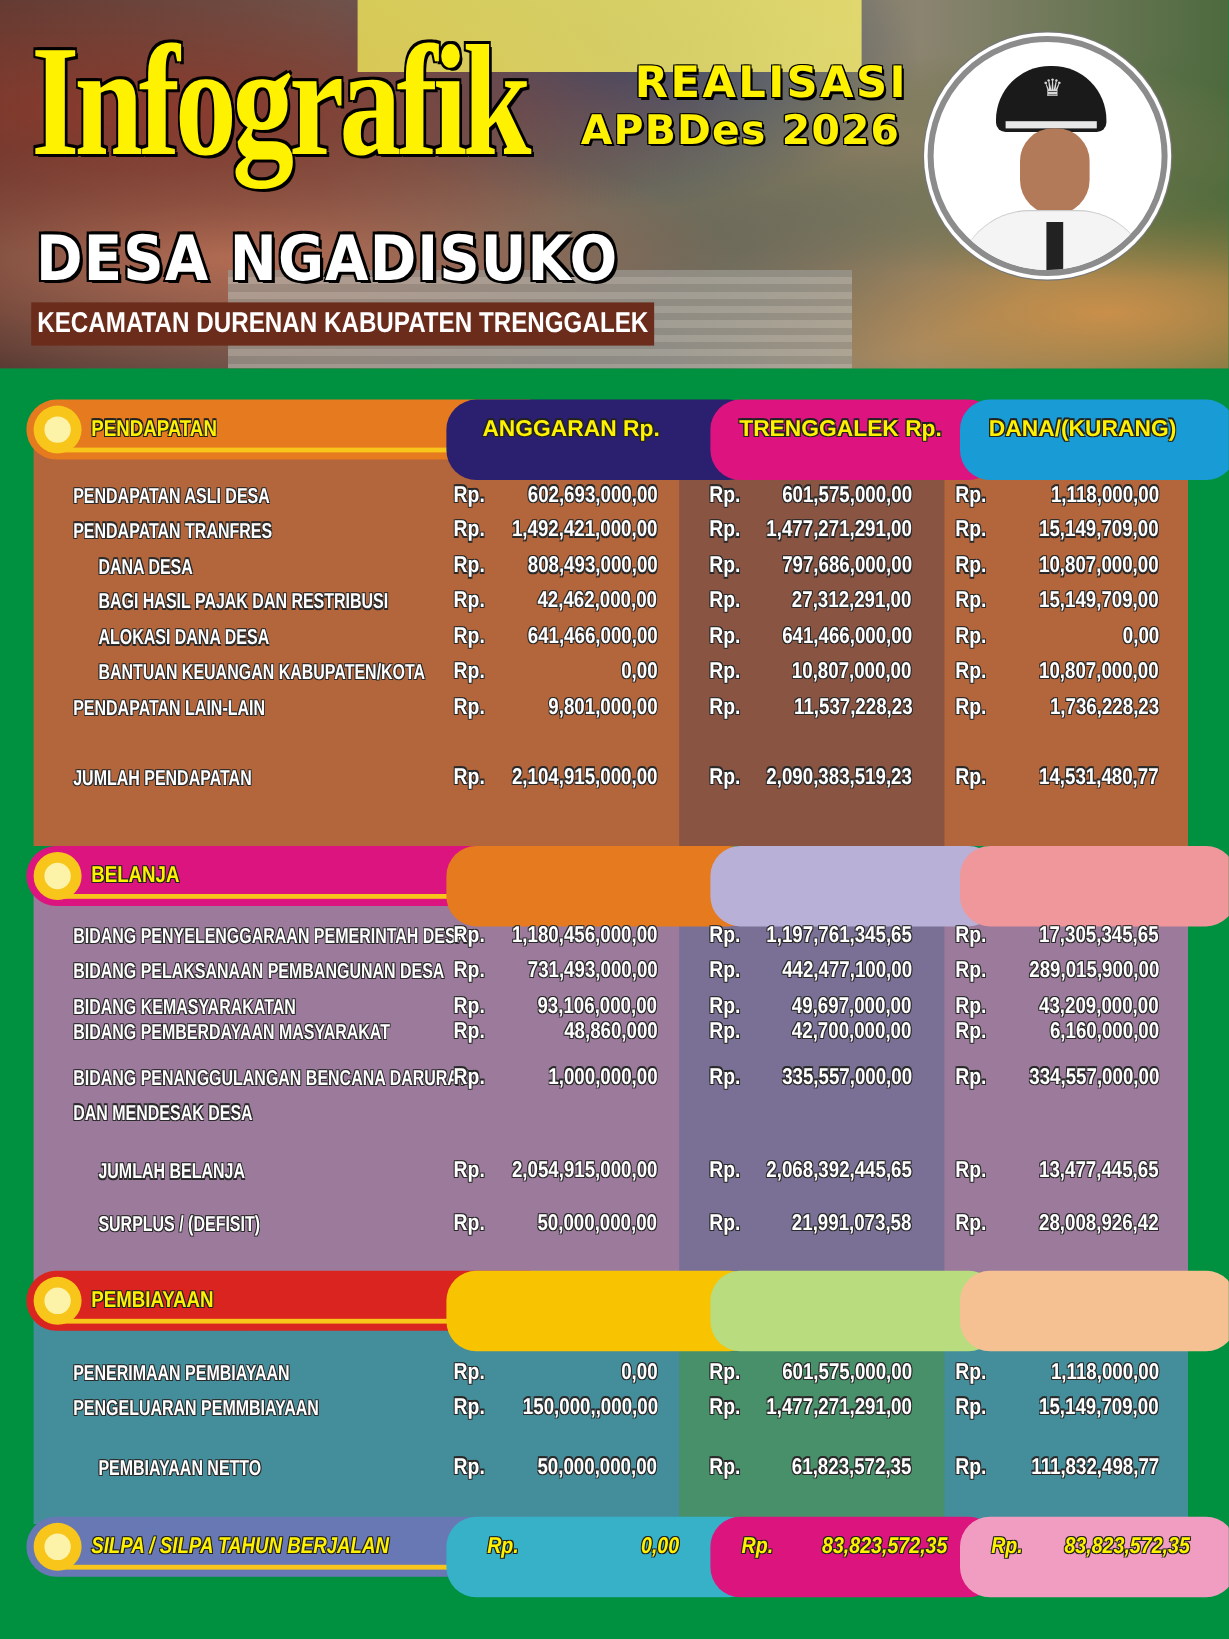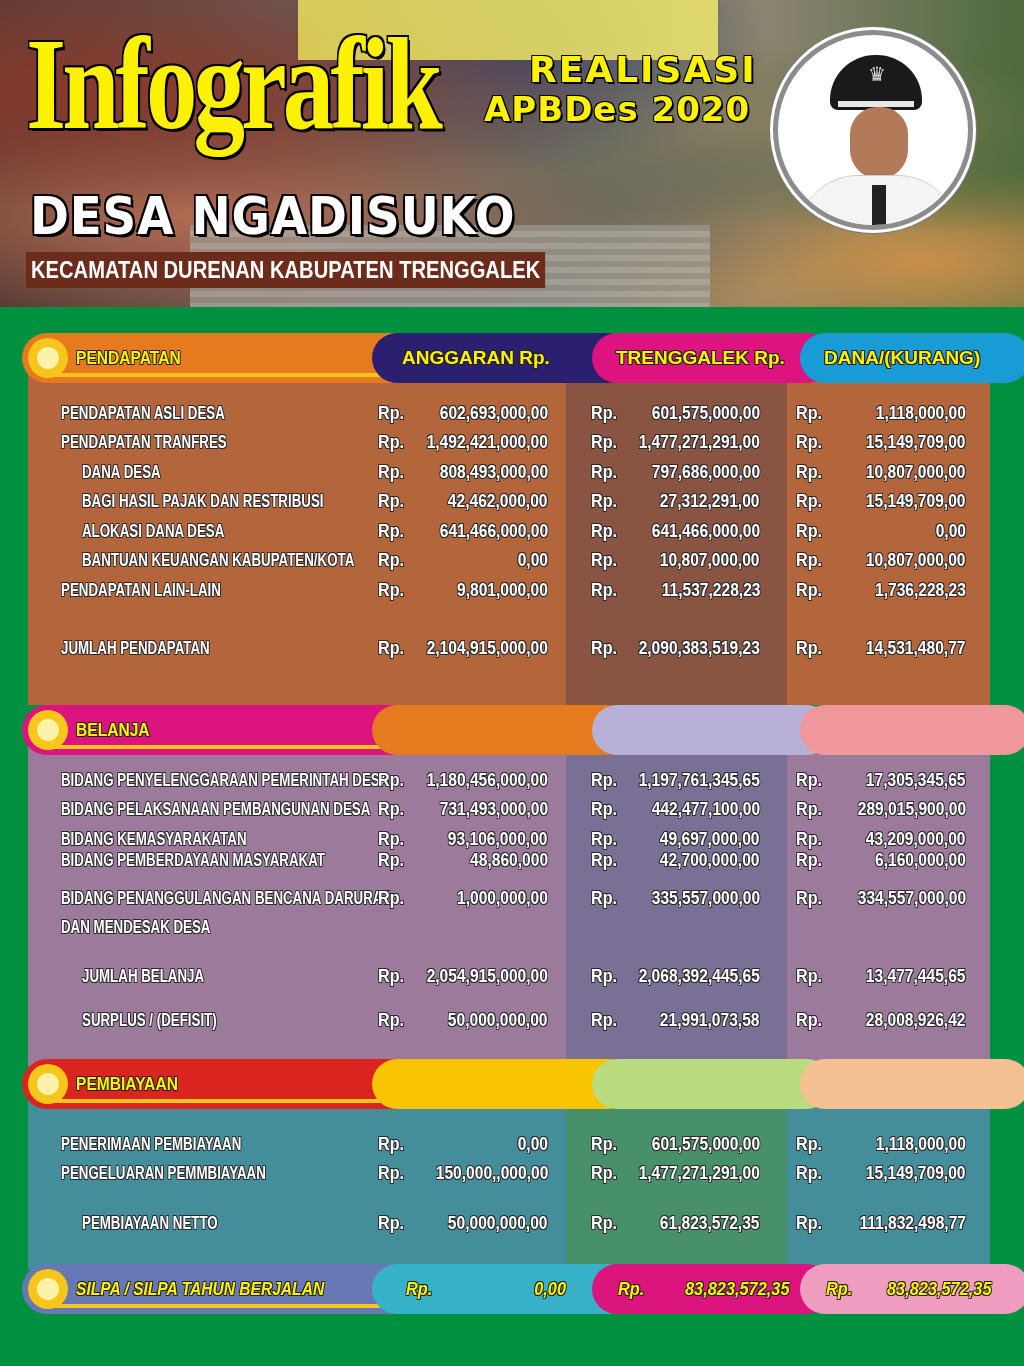--- a/index.html
+++ b/index.html
@@ -129,21 +129,21 @@
     background: #fdf3a8;
   }
   .hdr .cat-label {
     position: absolute; left: 54px; top: 0; height: 50px; line-height: 50px;
     font-weight: bold; font-size: 19px; color: #fff200;
     transform: scaleX(0.82); transform-origin: left center;
     text-shadow: 1px 1px 0 #222, -1px -1px 0 #222, 1px -1px 0 #222, -1px 1px 0 #222;
     white-space: nowrap;
   }
   .hdr .col-pill {
-    position: absolute; top: 0; height: 50px; border-radius: 25px;
+    position: absolute; top: 0; height: 67px; border-radius: 25px;
   }
   .col-pill .pill-text {
     position: absolute; left: 30px; top: 0; line-height: 50px;
     font-weight: bold; font-size: 19px; color: #fff200;
     text-shadow: 1px 1px 0 #222, -1px -1px 0 #222, 1px -1px 0 #222, -1px 1px 0 #222;
     white-space: nowrap;
   }
   .pill-rp, .pill-val {
     position: absolute; top: 0; line-height: 50px;
     font-weight: bold; font-size: 19px; color: #fff200;
@@ -177,21 +177,21 @@
   .rp.c3 { left: 768px; } .val.c3 { right: 24px; }
 </style>
 </head>
 <body>
 
 <div class="header">
   <div class="banner-strip"></div>
   <div class="stairs"></div>
   <div class="title-infografik">Infografik</div>
   <div class="title-realisasi">REALISASI</div>
-  <div class="title-apbdes">APBDes 2020</div>
+  <div class="title-apbdes">APBDes 2026</div>
   <div class="title-desa">DESA NGADISUKO</div>
   <div class="title-kecamatan">KECAMATAN DURENAN KABUPATEN TRENGGALEK</div>
   <div class="portrait">
     <div class="cap"></div>
     <div class="cap-band"></div>
     <div class="emblem">♛</div>
     <div class="face"></div>
     <div class="body"></div>
     <div class="tie"></div>
   </div>

